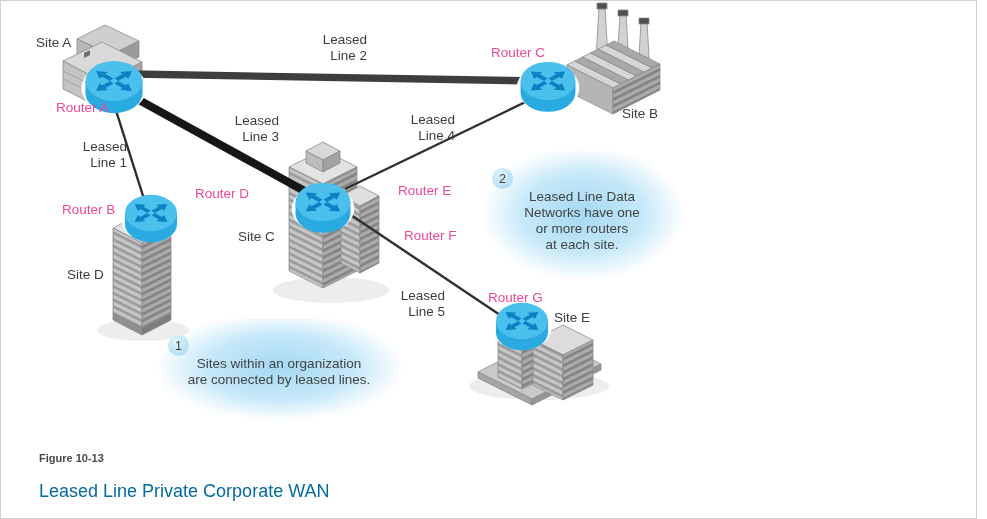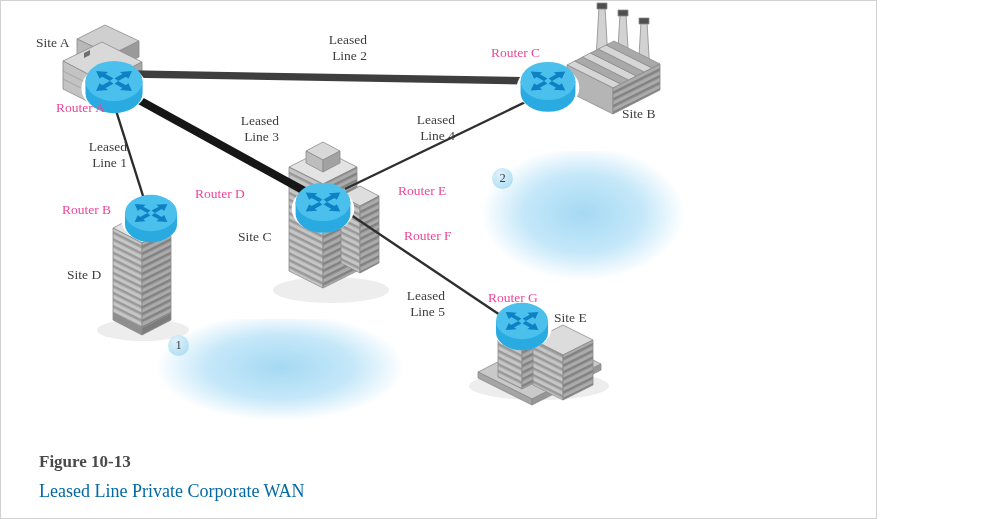--- a/index.html
+++ b/index.html
@@ -1,37 +1,37 @@
 <!DOCTYPE html>
 <html><head>
 <meta charset="utf-8">
 <style>
   html,body{margin:0;padding:0;background:#fff;}
   #figure-root{
-    position:relative;width:877px;height:519px;background:#ffffff;
+    position:relative;width:977px;height:519px;background:#ffffff;
     border:1px solid #d2d2d2;box-sizing:border-box;overflow:hidden;
-    font-family:Liberation Serif, serif;
+    font-family:Liberation Sans, sans-serif;
     padding-left:48px;
   }
   #art{position:absolute;left:0;top:0;}
   .glow{position:absolute;pointer-events:none;}
   .glow1{left:146px;top:318px;width:266px;height:102px;
     background:radial-gradient(ellipse 60% 68% at 50% 47%,
       rgba(160,215,243,0.95) 0%, rgba(178,224,247,0.75) 46%, rgba(255,255,255,0) 78%);}
   .glow2{left:477px;top:150px;width:210px;height:130px;
     background:radial-gradient(ellipse 62% 66% at 50% 48%,
       rgba(160,215,243,0.95) 0%, rgba(178,224,247,0.75) 46%, rgba(255,255,255,0) 78%);}
   .lbl{position:absolute;font-size:13.5px;line-height:16px;color:#3d3d3d;white-space:nowrap;}
   .lbl.cyan{color:#ec4899;}
   .lbl.two{width:70px;text-align:right;white-space:normal;}
   .badge{position:absolute;width:21px;height:21px;border-radius:50%;
     background:radial-gradient(circle at 38% 30%, #def2fb 0%, #bfe4f6 55%, #a3d6ef 100%);
     color:#3f3f3f;font-size:12.5px;display:flex;align-items:center;justify-content:center;}
   .callout-text{position:absolute;text-align:center;font-size:13.5px;line-height:16px;color:#434343;}
-  .fig-label{position:absolute;font-size:17px;font-weight:bold;color:#4a4a4a;}
+  .fig-label{position:absolute;font-size:11px;font-weight:bold;color:#4a4a4a;}
   .fig-title{position:absolute;font-size:18px;color:#0369a1;}
 </style>
 </head>
 <body>
 
 <div id="figure-root">
 
   <svg id="art" width="987" height="519" viewBox="0 0 987 519">
     <defs>
       <pattern id="winL" width="9" height="6" patternUnits="userSpaceOnUse" patternTransform="rotate(26.5)">
@@ -167,18 +167,28 @@
   <div class="lbl two" style="left:384px;top:111px">
     <div>Leased</div>
     <div>Line 4</div>
   </div>
   <div class="lbl two" style="left:374px;top:287px">
     <div>Leased</div>
     <div>Line 5</div>
   </div>
 
   <div class="badge" style="left:167px;top:334px">1</div>
+  <div class="callout-text" style="left:158px;top:355px;width:240px">
+    <div>Sites within an organization</div>
+    <div>are connected by leased lines.</div>
+  </div>
   <div class="badge" style="left:491px;top:167px">2</div>
+  <div class="callout-text" style="left:498px;top:188px;width:166px">
+    <div>Leased Line Data</div>
+    <div>Networks have one</div>
+    <div>or more routers</div>
+    <div>at each site.</div>
+  </div>
 
   <div class="fig-label" style="left:38px;top:451px">Figure 10-13</div>
   <div class="fig-title" style="left:38px;top:480px">Leased Line Private Corporate WAN</div>
 
 </div>
 
 </body></html>

